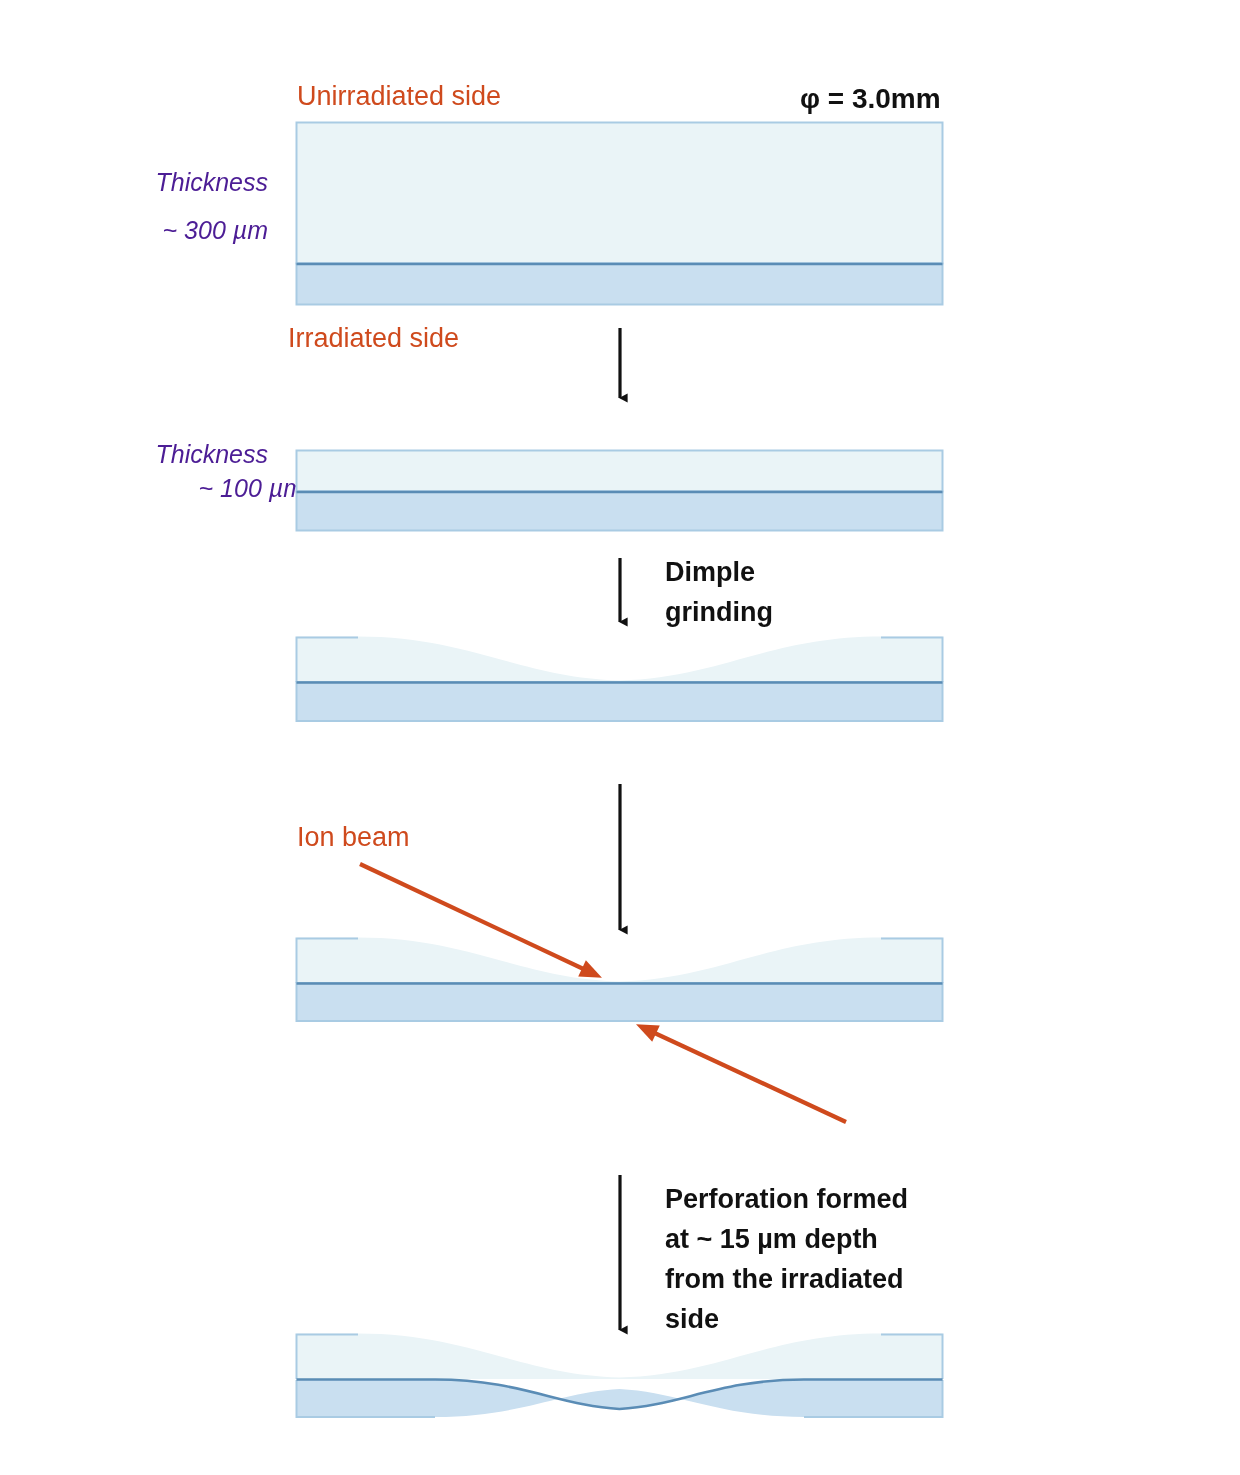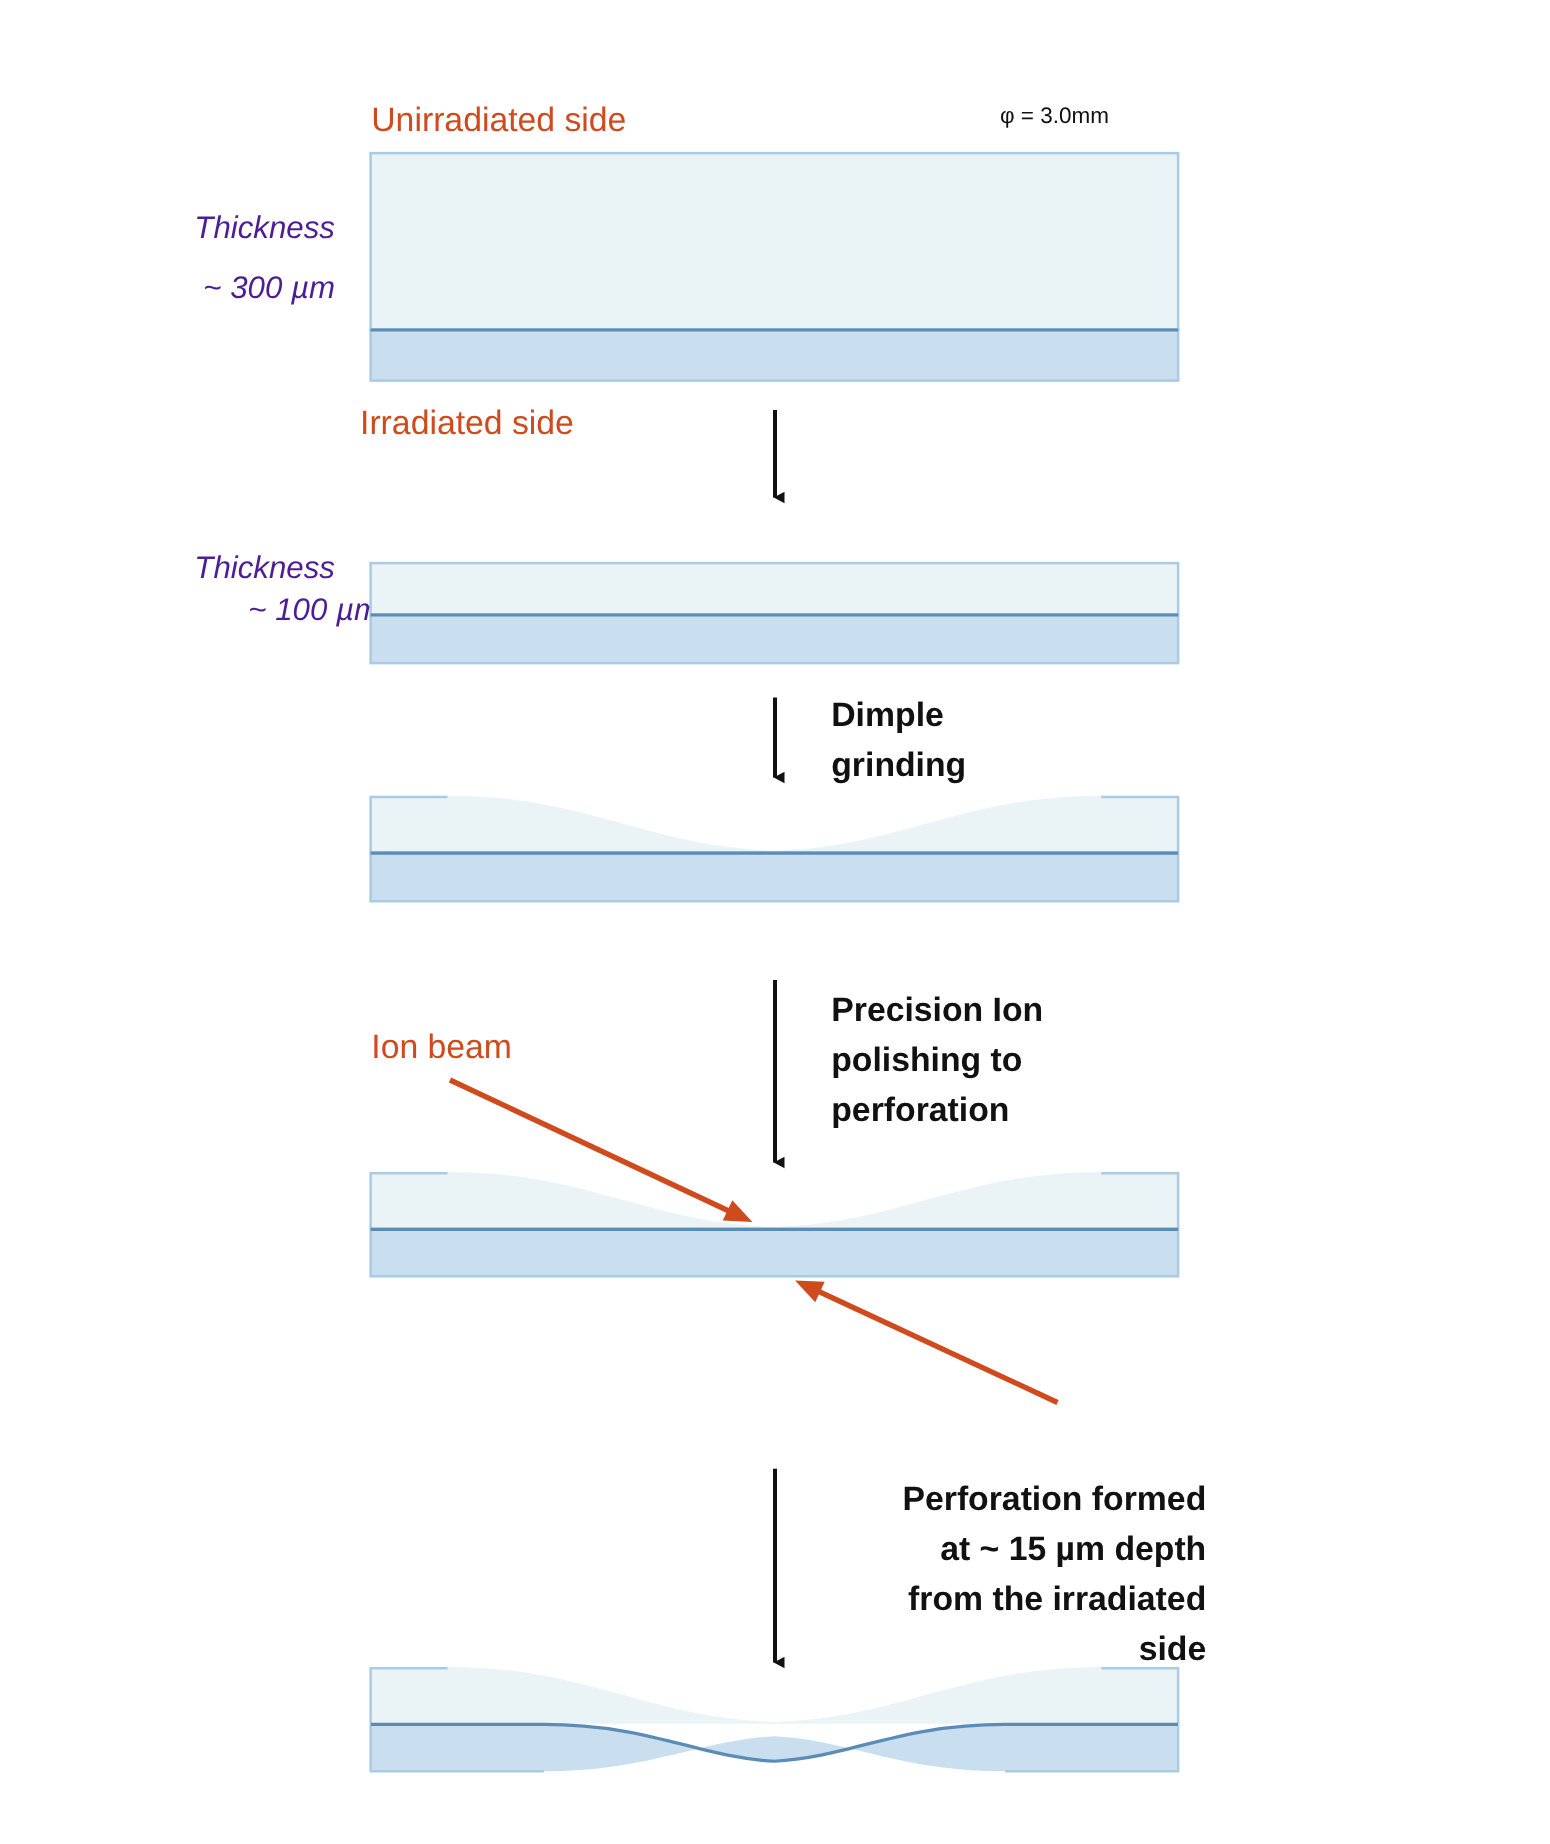--- a/index.html
+++ b/index.html
@@ -25,22 +25,22 @@
     white-space: pre;
     line-height: 1.22;
   }
   .lbl-orange {
     color: #cf4a1d;
     font-size: 27px;
     font-weight: 400;
   }
   .lbl-black {
     color: #111111;
-    font-size: 18px;
-    font-weight: 400;
+    font-size: 28px;
+    font-weight: 700;
   }
   .lbl-thin {
     color: #4c1d95;
     font-size: 25px;
     font-weight: 400;
     text-align: right;
     font-style: italic;
   }
   .step-caption {
     color: #111111;
@@ -70,25 +70,22 @@
 
   <div class="lbl lbl-thin" style="left:0px; top:439px; width:268px;">Thickness</div>
   <div class="lbl lbl-thin" style="left:0px; top:473px; width:268px;padding-left:36px;">~ 100 µm</div>
 
   <div class="lbl lbl-orange" style="left:297px; top:821px;">Ion beam</div>
 
 
   <div class="lbl step-caption" style="left:665px; top:553px;">Dimple
 grinding</div>
 
-  <div class="lbl step-caption" style="left:665px; top:789px;">Precision Ion
-polishing to
-perforation</div>
 
-  <div class="lbl step-caption" style="left:665px; top:1180px;text-align:right;">Perforation formed
+  <div class="lbl step-caption" style="left:665px; top:1180px;">Perforation formed
 at ~ 15 µm depth
 from the irradiated
 side</div>
 
   <svg class="svg-layer" width="1240" height="1475" viewBox="0 0 1240 1475">
     <defs>
       <marker id="blk-arrow" markerWidth="10" markerHeight="10" refX="4.6" refY="7.6" orient="auto" markerUnits="userSpaceOnUse">
         <path d="M0,0 L9.2,0 L4.6,8.6 Z" fill="#111111"></path>
       </marker>
       <marker id="org-arrow" markerWidth="26" markerHeight="26" refX="12" refY="12" orient="auto" markerUnits="userSpaceOnUse">

